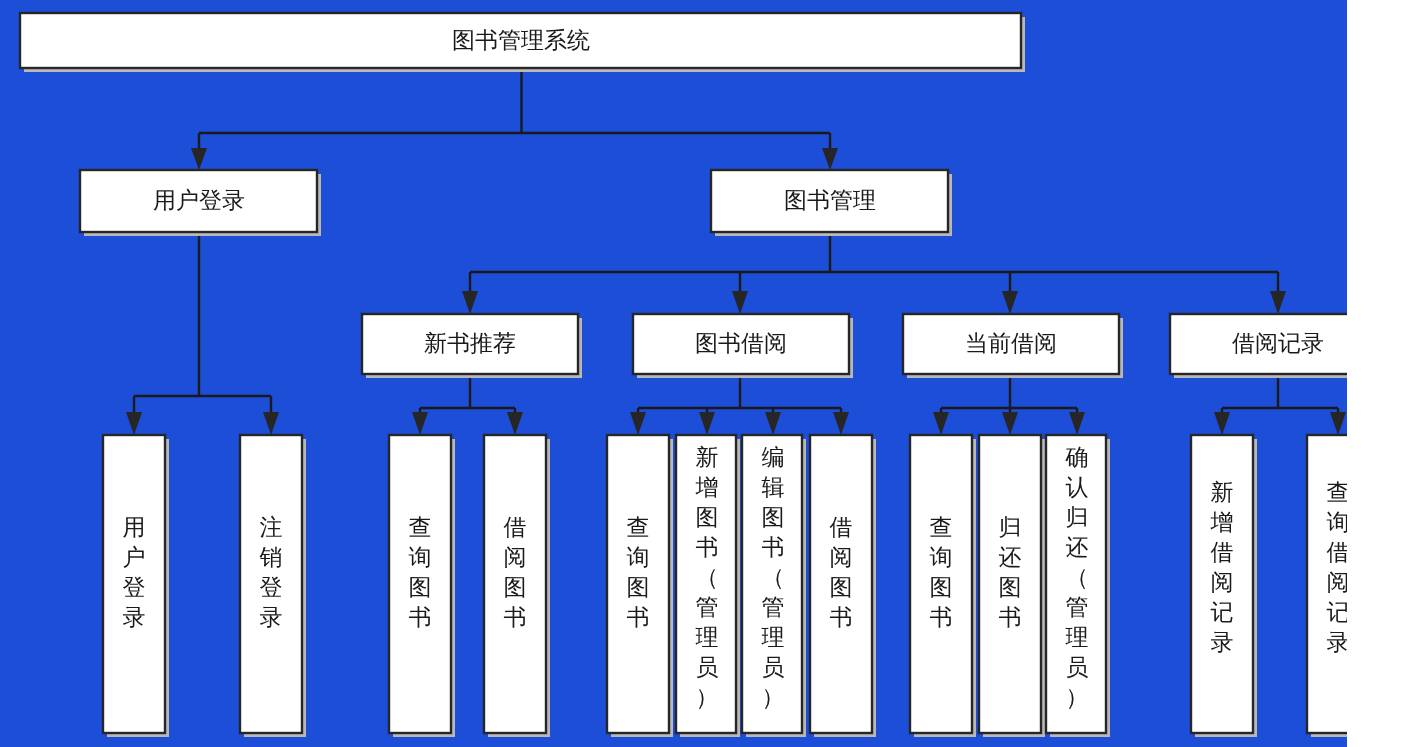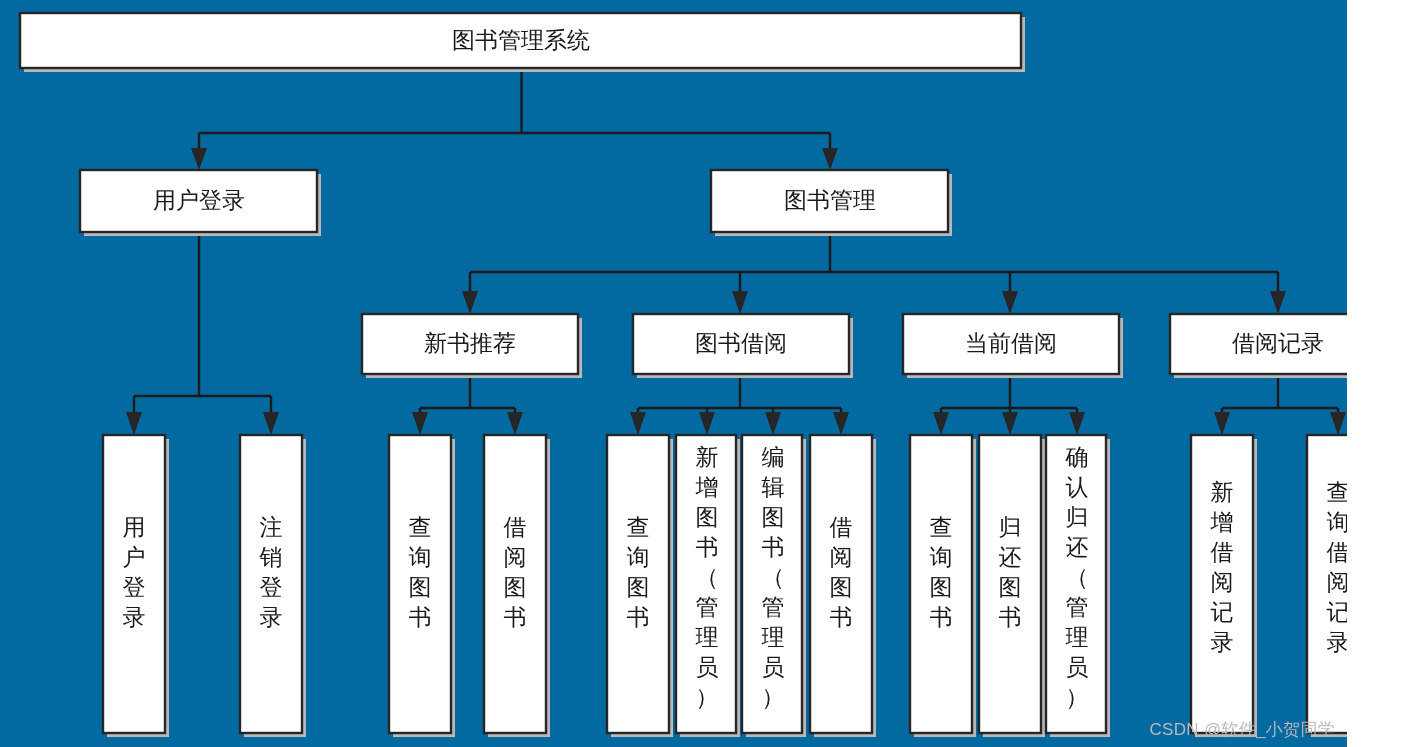--- a/index.html
+++ b/index.html
@@ -8,21 +8,21 @@
     padding: 0;
     background: #ffffff;
   }
   body {
     font-family: "Liberation Sans", "DejaVu Sans", sans-serif;
   }
   #diagram-root {
     position: relative;
     width: 1347px;
     height: 747px;
-    background: #0369a1;
+    background: #1d4ed8;
     overflow: hidden;
     text-align: right;
   }
   svg#tree-svg {
     position: absolute;
     top: 0;
     left: 0;
     width: 1405px;
     height: 747px;
     display: block;
@@ -257,15 +257,14 @@
     </g>
 
     <g>
       <rect class="node-shadow" x="1311" y="439" width="62" height="298"></rect>
       <rect class="node-box" x="1307" y="435" width="62" height="298"></rect>
       <text class="vert-label" x="1338" y="500"><tspan x="1338" y="500">查</tspan><tspan x="1338" y="530">询</tspan><tspan x="1338" y="560">借</tspan><tspan x="1338" y="590">阅</tspan><tspan x="1338" y="620">记</tspan><tspan x="1338" y="650">录</tspan></text>
     </g>
 
   </svg>
 
-  <div class="watermark-text">CSDN @软件_小贺同学</div>
 
 </div>
 
 </body></html>

